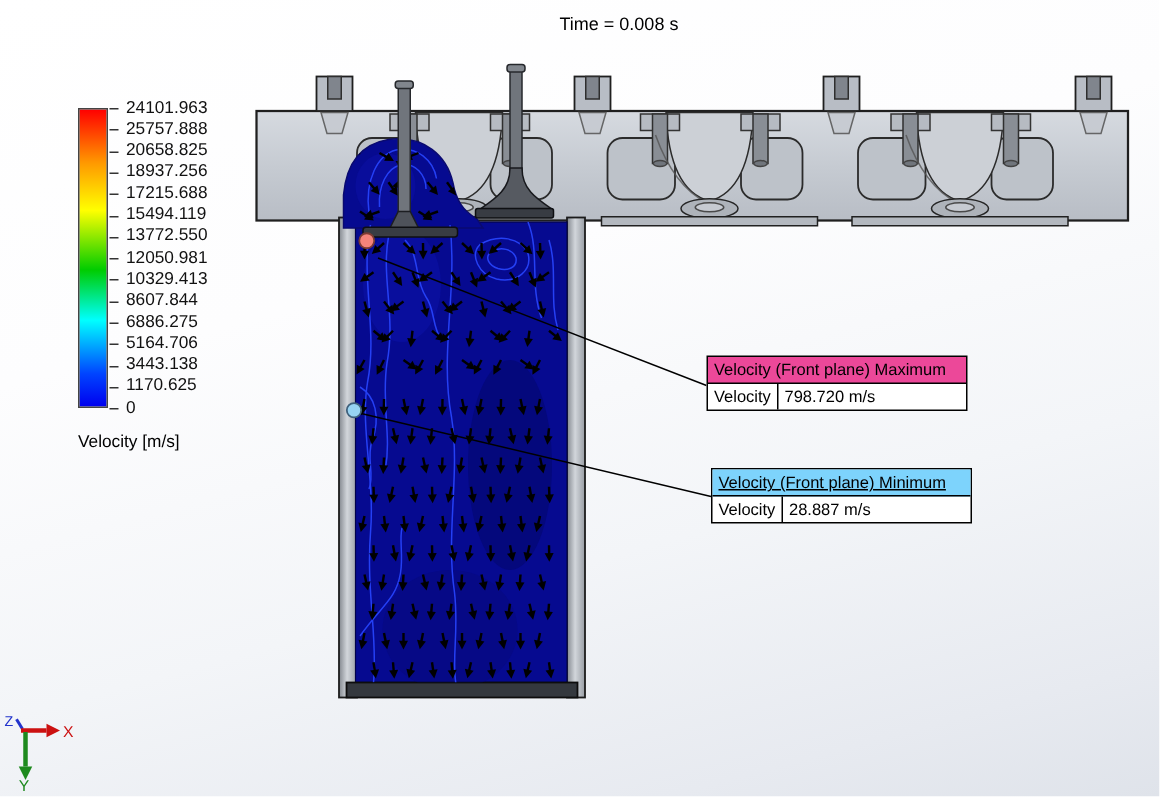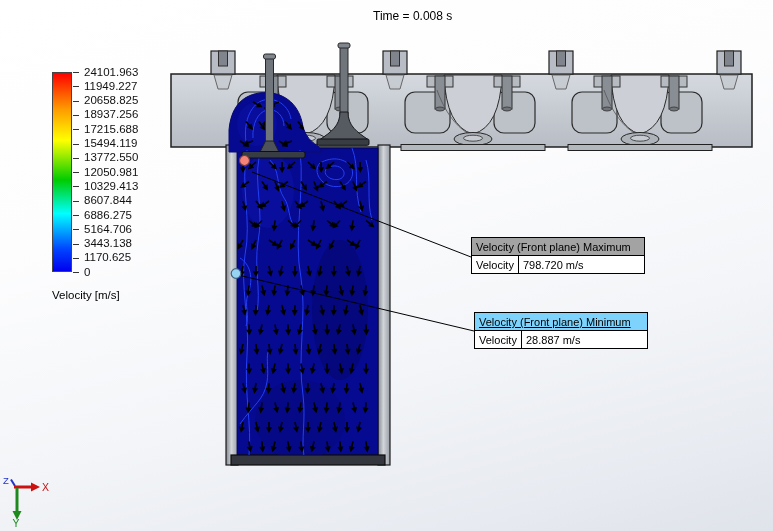--- a/index.html
+++ b/index.html
@@ -829,21 +829,21 @@
     </g>
   </svg>
 
   <div class="time-label">Time = 0.008 s</div>
 
   <div class="scale-bar" id="scale-bar" style="background: linear-gradient(rgb(255, 0, 0) 0%, rgb(255, 153, 0) 18%, rgb(255, 255, 0) 34%, rgb(0, 204, 0) 54%, rgb(0, 255, 255) 71%, rgb(0, 68, 255) 89%, rgb(0, 0, 238) 100%);"></div>
   <div class="scale-labels">
       <div class="scale-tick" style="top: 2px;"></div>
       <div class="scale-label" style="top: -4.5px;">24101.963</div>
       <div class="scale-tick" style="top: 16.3px;"></div>
-      <div class="scale-label" style="top: 9.8px;">11949.227</div>
+      <div class="scale-label" style="top: 9.8px;">25757.888</div>
       <div class="scale-tick" style="top: 30.6px;"></div>
       <div class="scale-label" style="top: 24.1px;">20658.825</div>
       <div class="scale-tick" style="top: 44.9px;"></div>
       <div class="scale-label" style="top: 38.4px; text-align: center;">18937.256</div>
       <div class="scale-tick" style="top: 59.2px;"></div>
       <div class="scale-label" style="top: 52.7px;">17215.688</div>
       <div class="scale-tick" style="top: 73.5px;"></div>
       <div class="scale-label" style="top: 67px;">15494.119</div>
       <div class="scale-tick" style="top: 87.8px;"></div>
       <div class="scale-label" style="top: 81.3px;">13772.550</div>
@@ -861,21 +861,21 @@
       <div class="scale-label" style="top: 167.1px;">3443.138</div>
       <div class="scale-tick" style="top: 187.9px;"></div>
       <div class="scale-label" style="top: 181.4px;">1170.625</div>
       <div class="scale-tick" style="top: 202.2px;"></div>
       <div class="scale-label" style="top: 195.7px;">0</div>
     </div>
   <div class="unit-label">Velocity [m/s]</div>
 
 
   <div class="callout callout-max">
-    <div class="callout-header" style="background: #a3a3a3;">Velocity (Front plane) Maximum</div>
+    <div class="callout-header" style="background: #ec4899;">Velocity (Front plane) Maximum</div>
     <div class="callout-row">
       <div class="callout-param">Velocity</div>
       <div class="callout-value">798.720 m/s</div>
     </div>
   </div>
 
   <div class="callout callout-min">
     <div class="callout-header" style="background: #7dd3fc; text-decoration: underline;">Velocity (Front plane) Minimum</div>
     <div class="callout-row">
       <div class="callout-param">Velocity</div>

